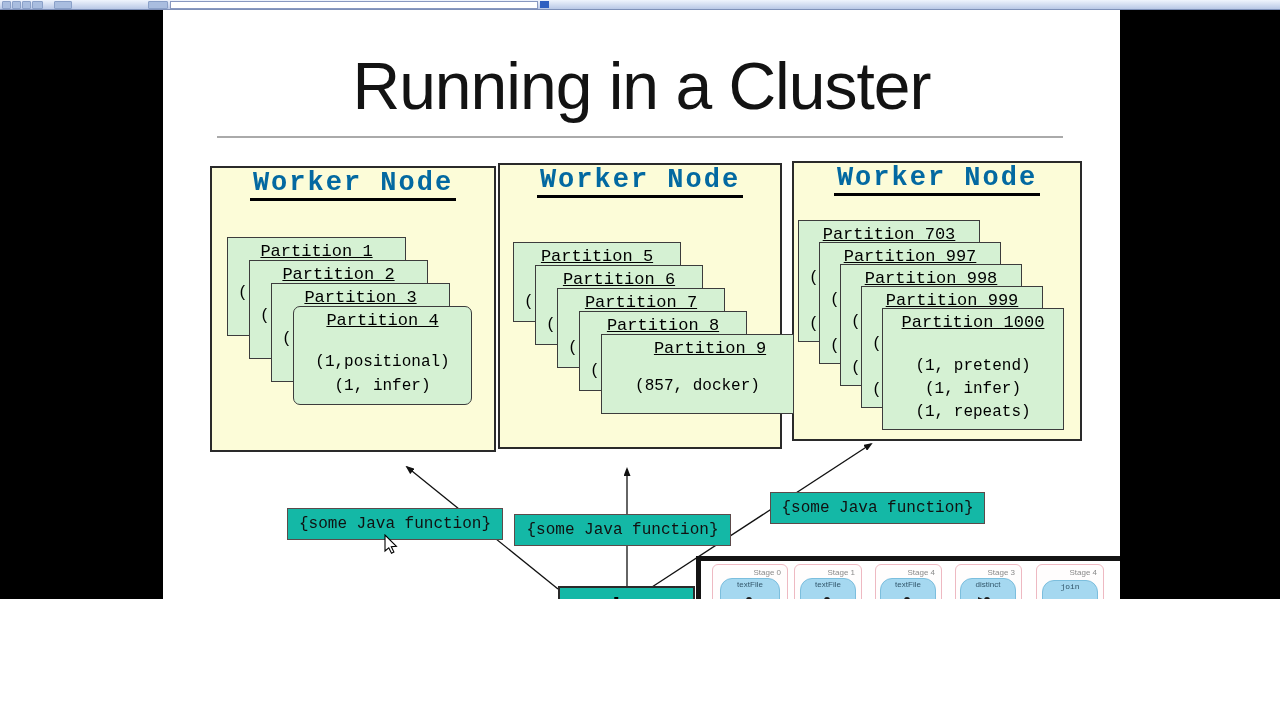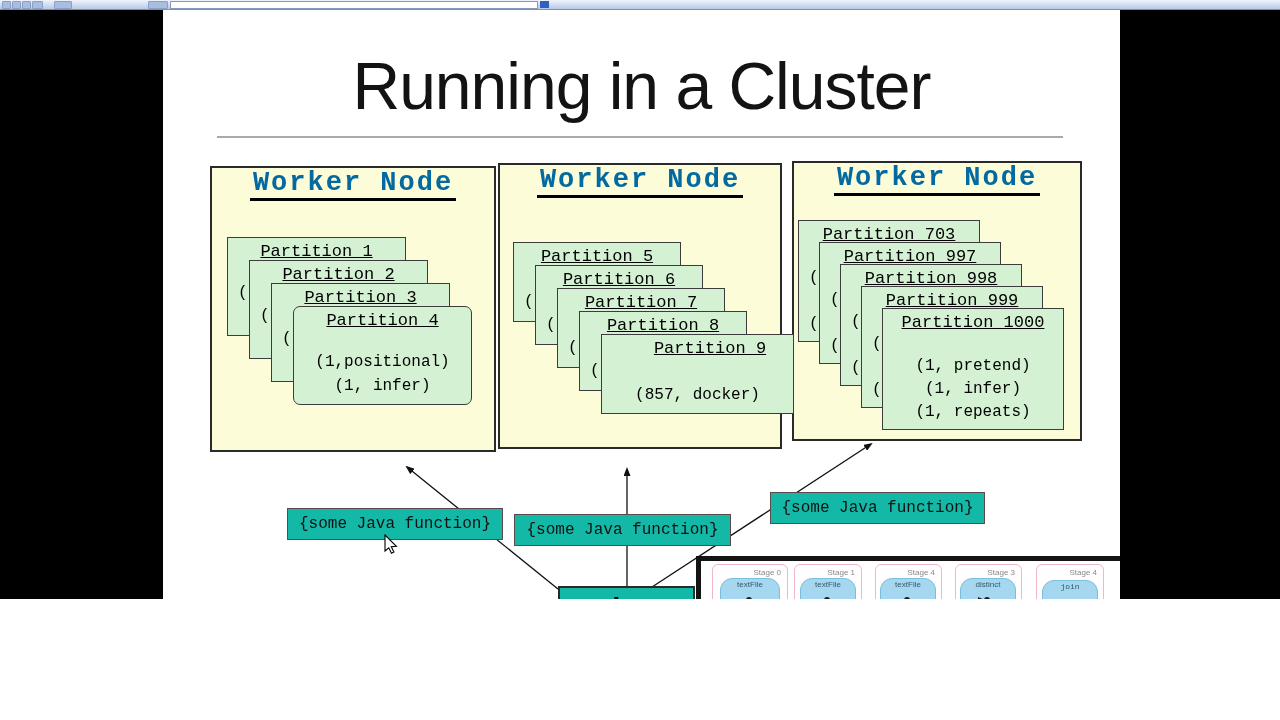--- a/index.html
+++ b/index.html
@@ -115,21 +115,21 @@
         <div class="card mono" style="left: 557px; top: 288px; width: 166px; height: 78px;">
           <div class="card-title">Partition 7</div>
           <div class="card-line frag" style="top: 50px;">(</div>
         </div>
         <div class="card mono" style="left: 579px; top: 311px; width: 166px; height: 78px;">
           <div class="card-title">Partition 8</div>
           <div class="card-line frag" style="top: 50px;">(</div>
         </div>
         <div class="card mono" style="left: 601px; top: 334px; width: 166px; height: 78px; padding-left: 25px;">
           <div class="card-title">Partition 9</div>
-          <div class="card-line" style="top: 51px;">(857, docker)</div>
+          <div class="card-line" style="top: 42px;">(857, docker)</div>
         </div>
         <div class="worker-box" style="left: 792px; top: 161px; width: 286px; height: 276px;">
           <div class="wn-title mono"><span>Worker Node</span></div>
         </div>
         <div class="card mono" style="left: 798px; top: 220px; width: 180px; height: 120px;">
           <div class="card-title">Partition 703</div>
           <div class="card-line frag" style="top: 48px;">(</div>
           <div class="card-line frag" style="top: 94px;">(</div>
         </div>
         <div class="card mono" style="left: 819px; top: 242px; width: 180px; height: 120px;">

